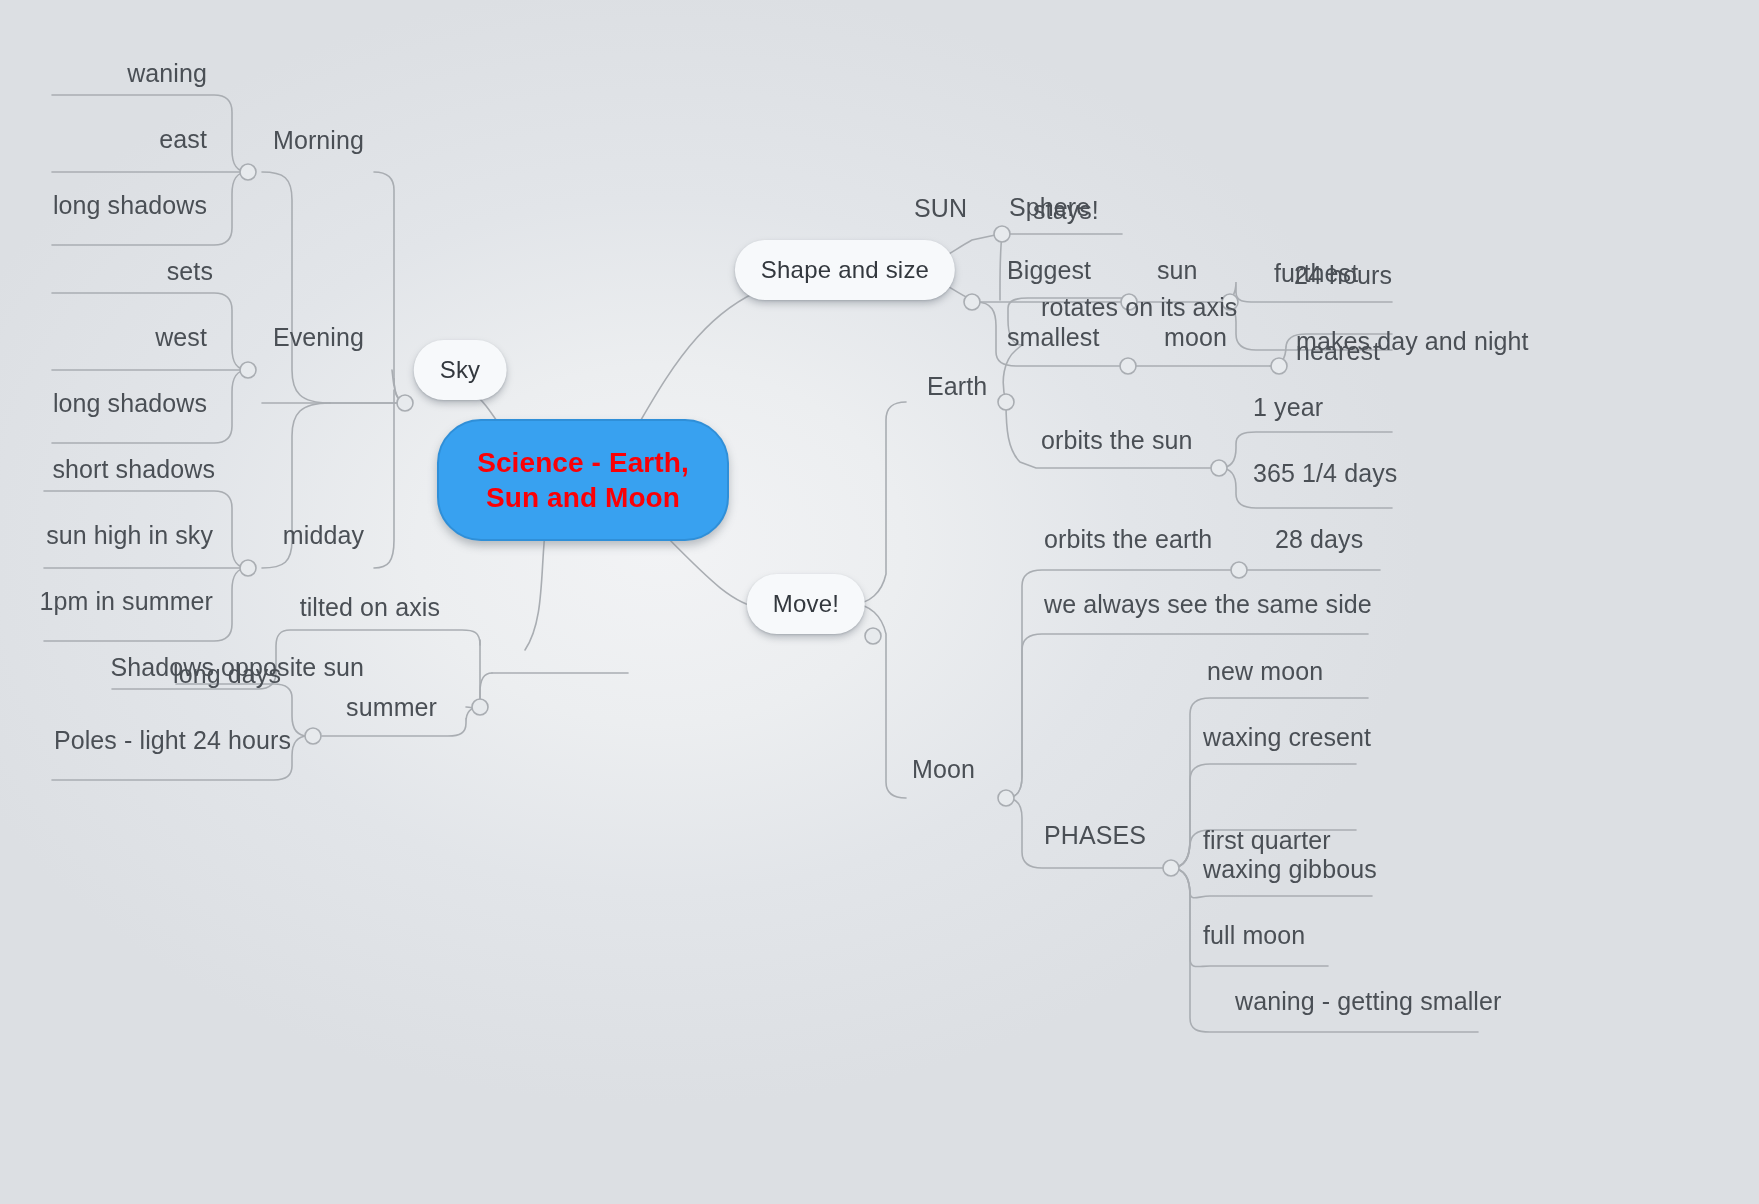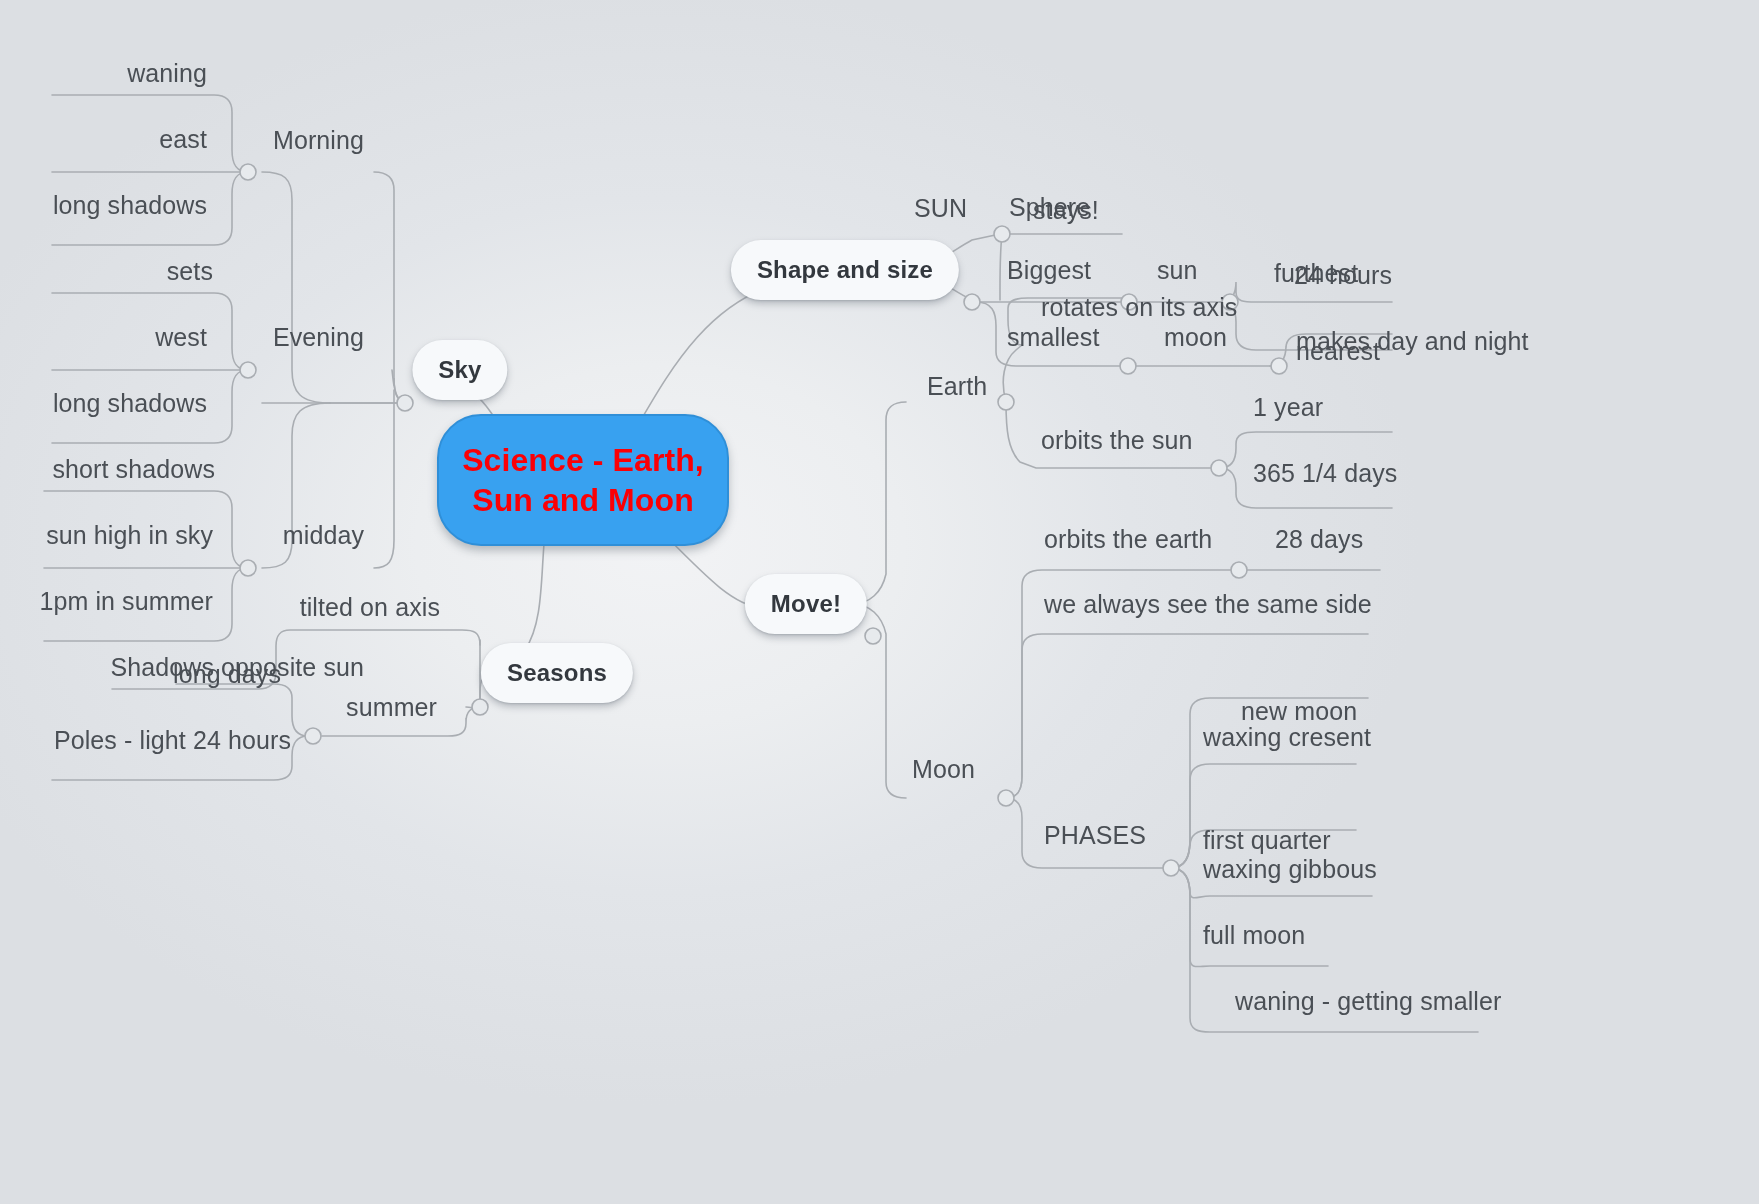--- a/index.html
+++ b/index.html
@@ -45,40 +45,40 @@
   .node.left  { transform: translate(-100%, -50%); }
 
   
   .pill {
     position: absolute;
     transform: translate(-50%, -50%);
     background: #f7f9fb;
     border-radius: 32px;
     padding: 16px 26px;
     font-size: 24px;
-    font-weight: bold;
+    font-weight: normal;
     color: #33383e;
     box-shadow: 0 4px 7px rgba(110,118,128,0.40),
                 0 1px 2px rgba(110,118,128,0.30);
     white-space: nowrap;
     letter-spacing: 0.2px;
   }
 
   
   #central {
     position: absolute;
     transform: translate(-50%, -50%);
     width: 292px;
     box-sizing: border-box;
     background: #38a1f0;
     border: 2px solid #2f8fd8;
     border-radius: 44px;
     padding: 24px 22px;
     text-align: center;
-    font-size: 32px;
+    font-size: 28px;
     font-weight: bold;
     color: #fb0006;
     line-height: 1.25;
     box-shadow: 0 5px 9px rgba(105,115,125,0.42);
     letter-spacing: 0.1px;
   }
 </style>
 </head>
 <body>
 
@@ -177,21 +177,20 @@
       <circle cx="873" cy="636" r="8"></circle>
       <circle cx="1006" cy="798" r="8"></circle>
       <circle cx="1239" cy="570" r="8"></circle>
       <circle cx="1171" cy="868" r="8"></circle>
     </g>
   </svg>
 
   <div id="central" style="left:583px; top:480px;">Science - Earth, Sun and Moon</div>
 
   <div class="pill" style="left:460px; top:370px;">Sky</div>
-  <div class="pill" style="left:557px; top:673px;">Seasons</div>
   <div class="pill" style="left:845px; top:270px;">Shape and size</div>
   <div class="pill" style="left:806px; top:604px;">Move!</div>
 
   <div class="node left" style="left:207px; top:73px;">waning</div>
   <div class="node left" style="left:207px; top:139px;">east</div>
   <div class="node left" style="left:207px; top:205px;">long shadows</div>
   <div class="node left" style="left:364px; top:140px;">Morning</div>
 
   <div class="node left" style="left:213px; top:271px;">sets</div>
   <div class="node left" style="left:207px; top:337px;">west</div>
@@ -228,20 +227,20 @@
   <div class="node right" style="left:1041px; top:440px;">orbits the sun</div>
   <div class="node right" style="left:1253px; top:407px;">1 year</div>
   <div class="node right" style="left:1253px; top:473px;">365 1/4 days</div>
 
   <div class="node right" style="left:912px; top:769px;">Moon</div>
   <div class="node right" style="left:1044px; top:539px;">orbits the earth</div>
   <div class="node right" style="left:1275px; top:539px;">28 days</div>
   <div class="node right" style="left:1044px; top:604px;">we always see the same side</div>
   <div class="node right" style="left:1044px; top:835px;">PHASES</div>
 
-  <div class="node right" style="left:1207px; top:711px;margin-left:34px;">new moon</div>
+  <div class="node right" style="left:1207px; top:671px;">new moon</div>
   <div class="node right" style="left:1203px; top:737px;">waxing cresent</div>
   <div class="node right" style="left:1203px; top:803px;margin-top:37px;">first quarter</div>
   <div class="node right" style="left:1203px; top:869px;">waxing gibbous</div>
   <div class="node right" style="left:1203px; top:935px;">full moon</div>
   <div class="node right" style="left:1203px; top:1001px;margin-left:32px;">waning - getting smaller</div>
 
 </div>
 
 </body></html>

